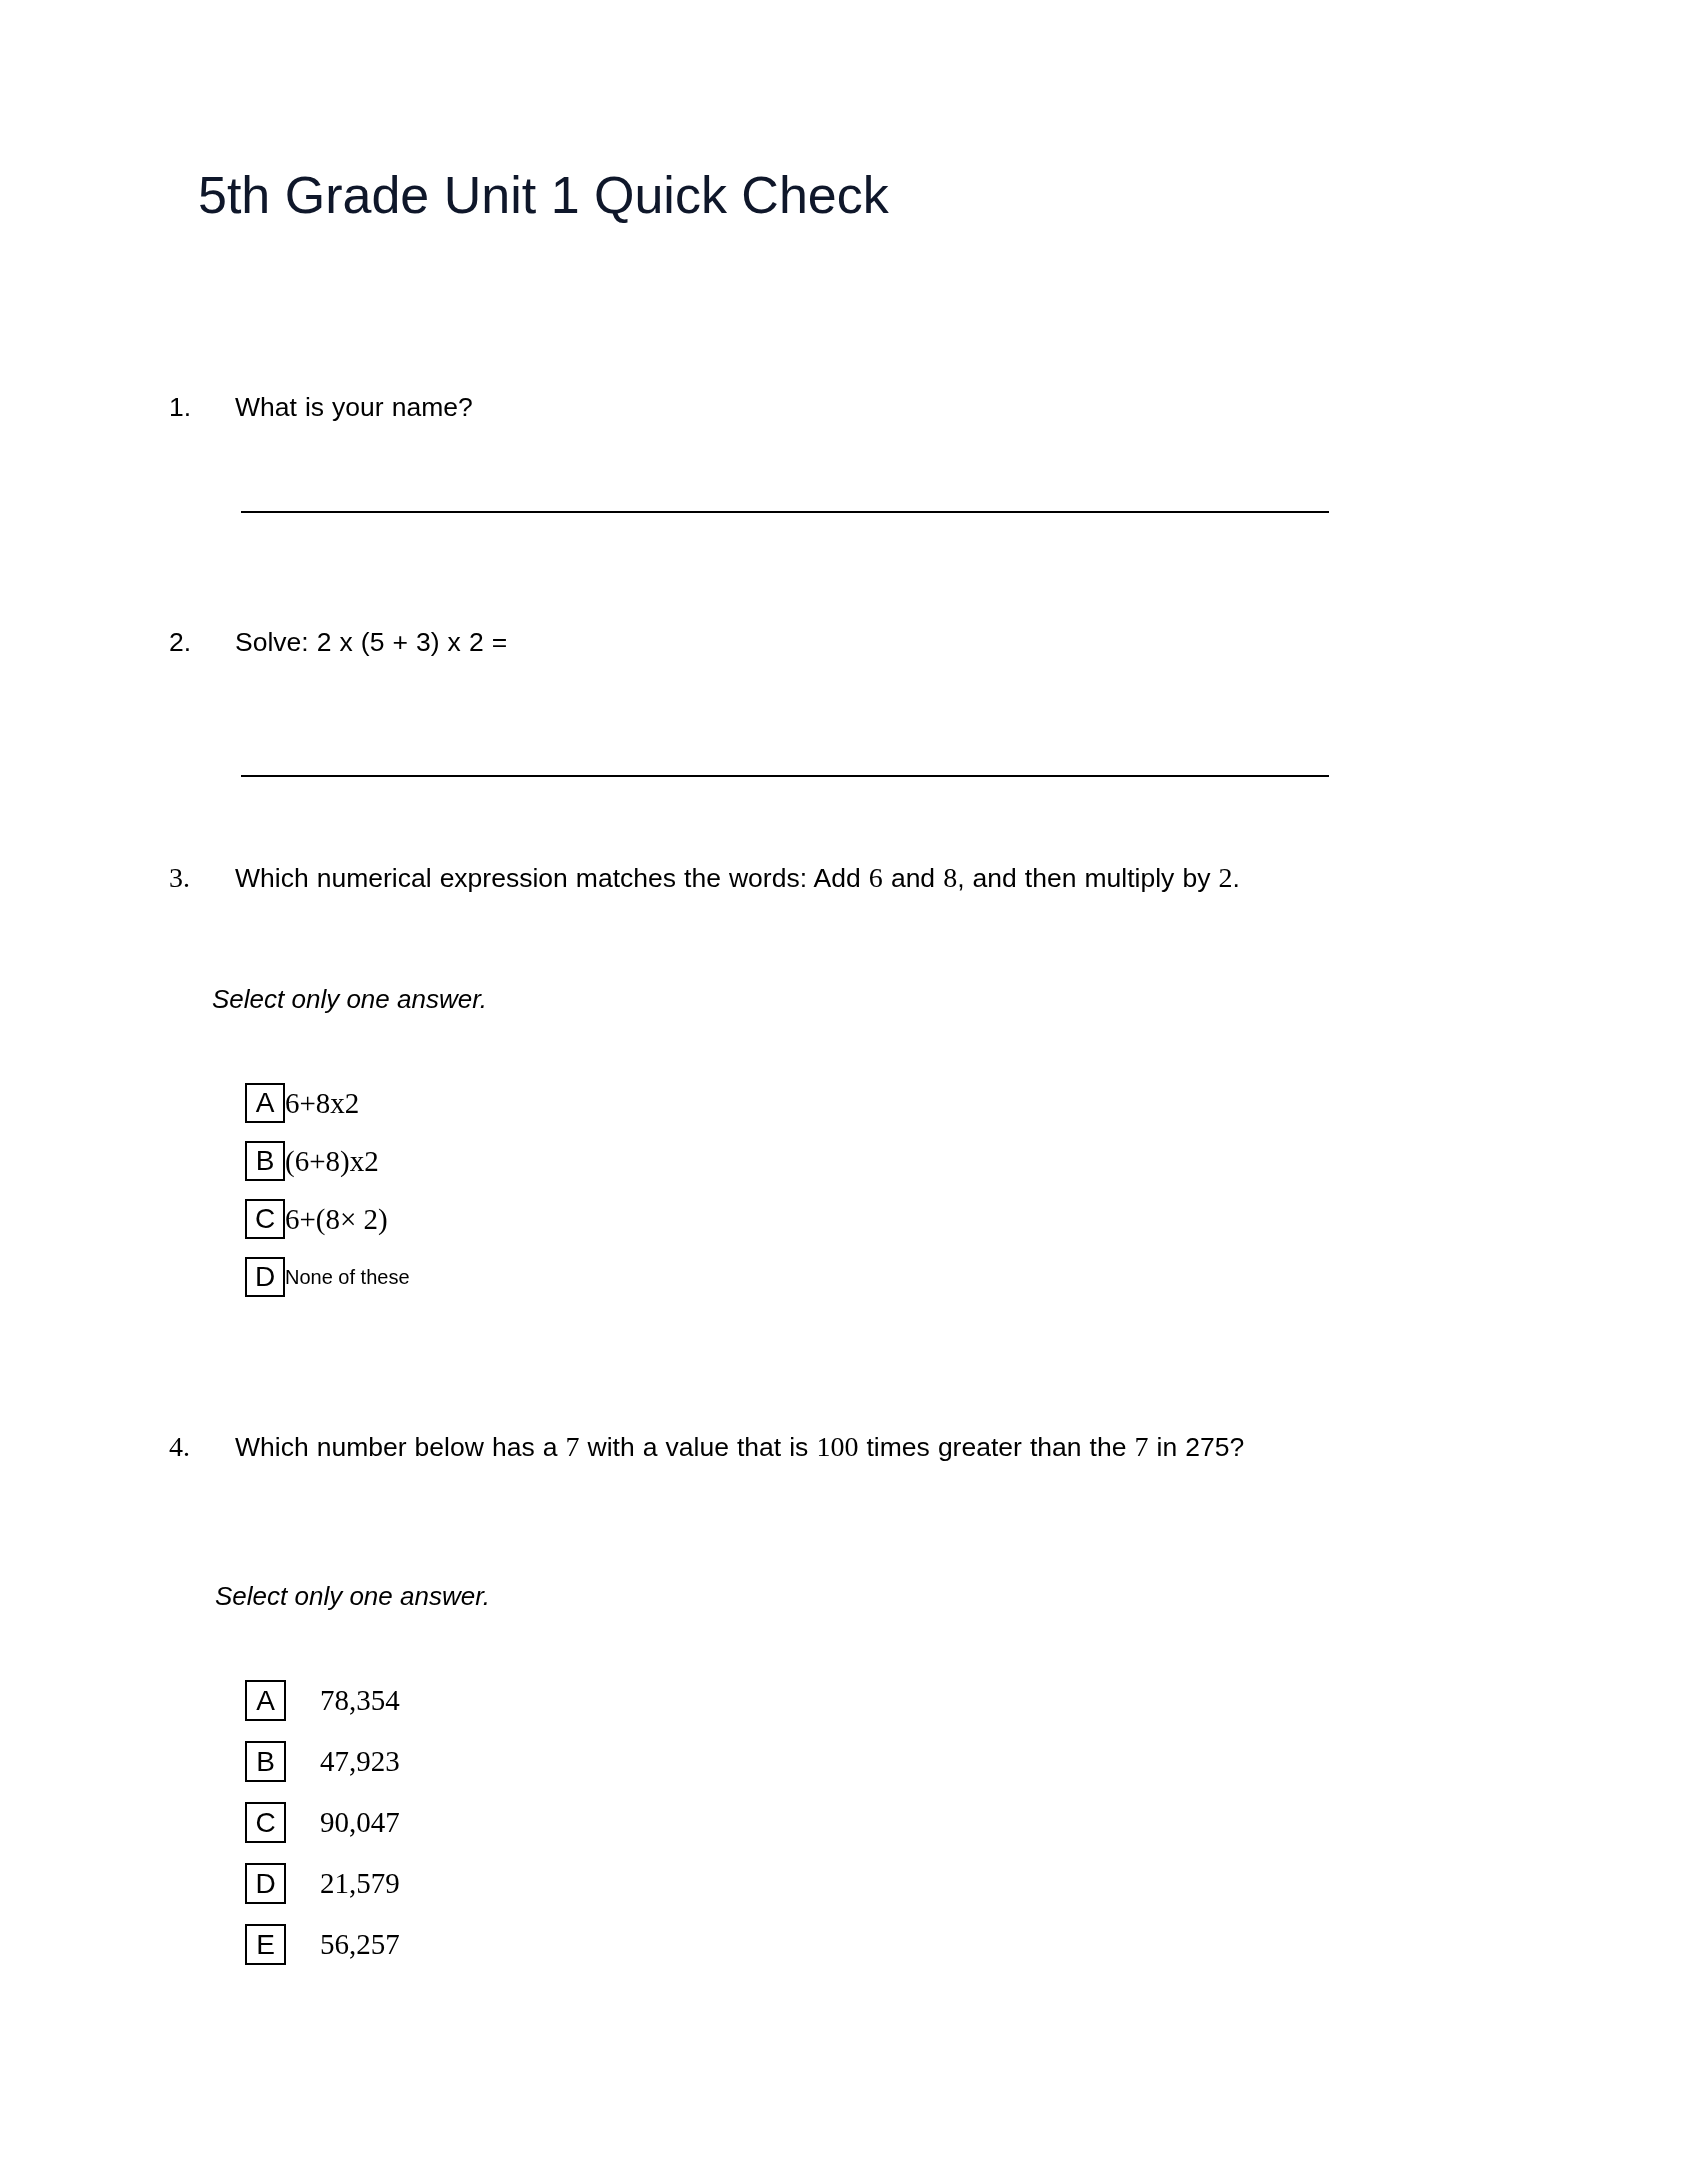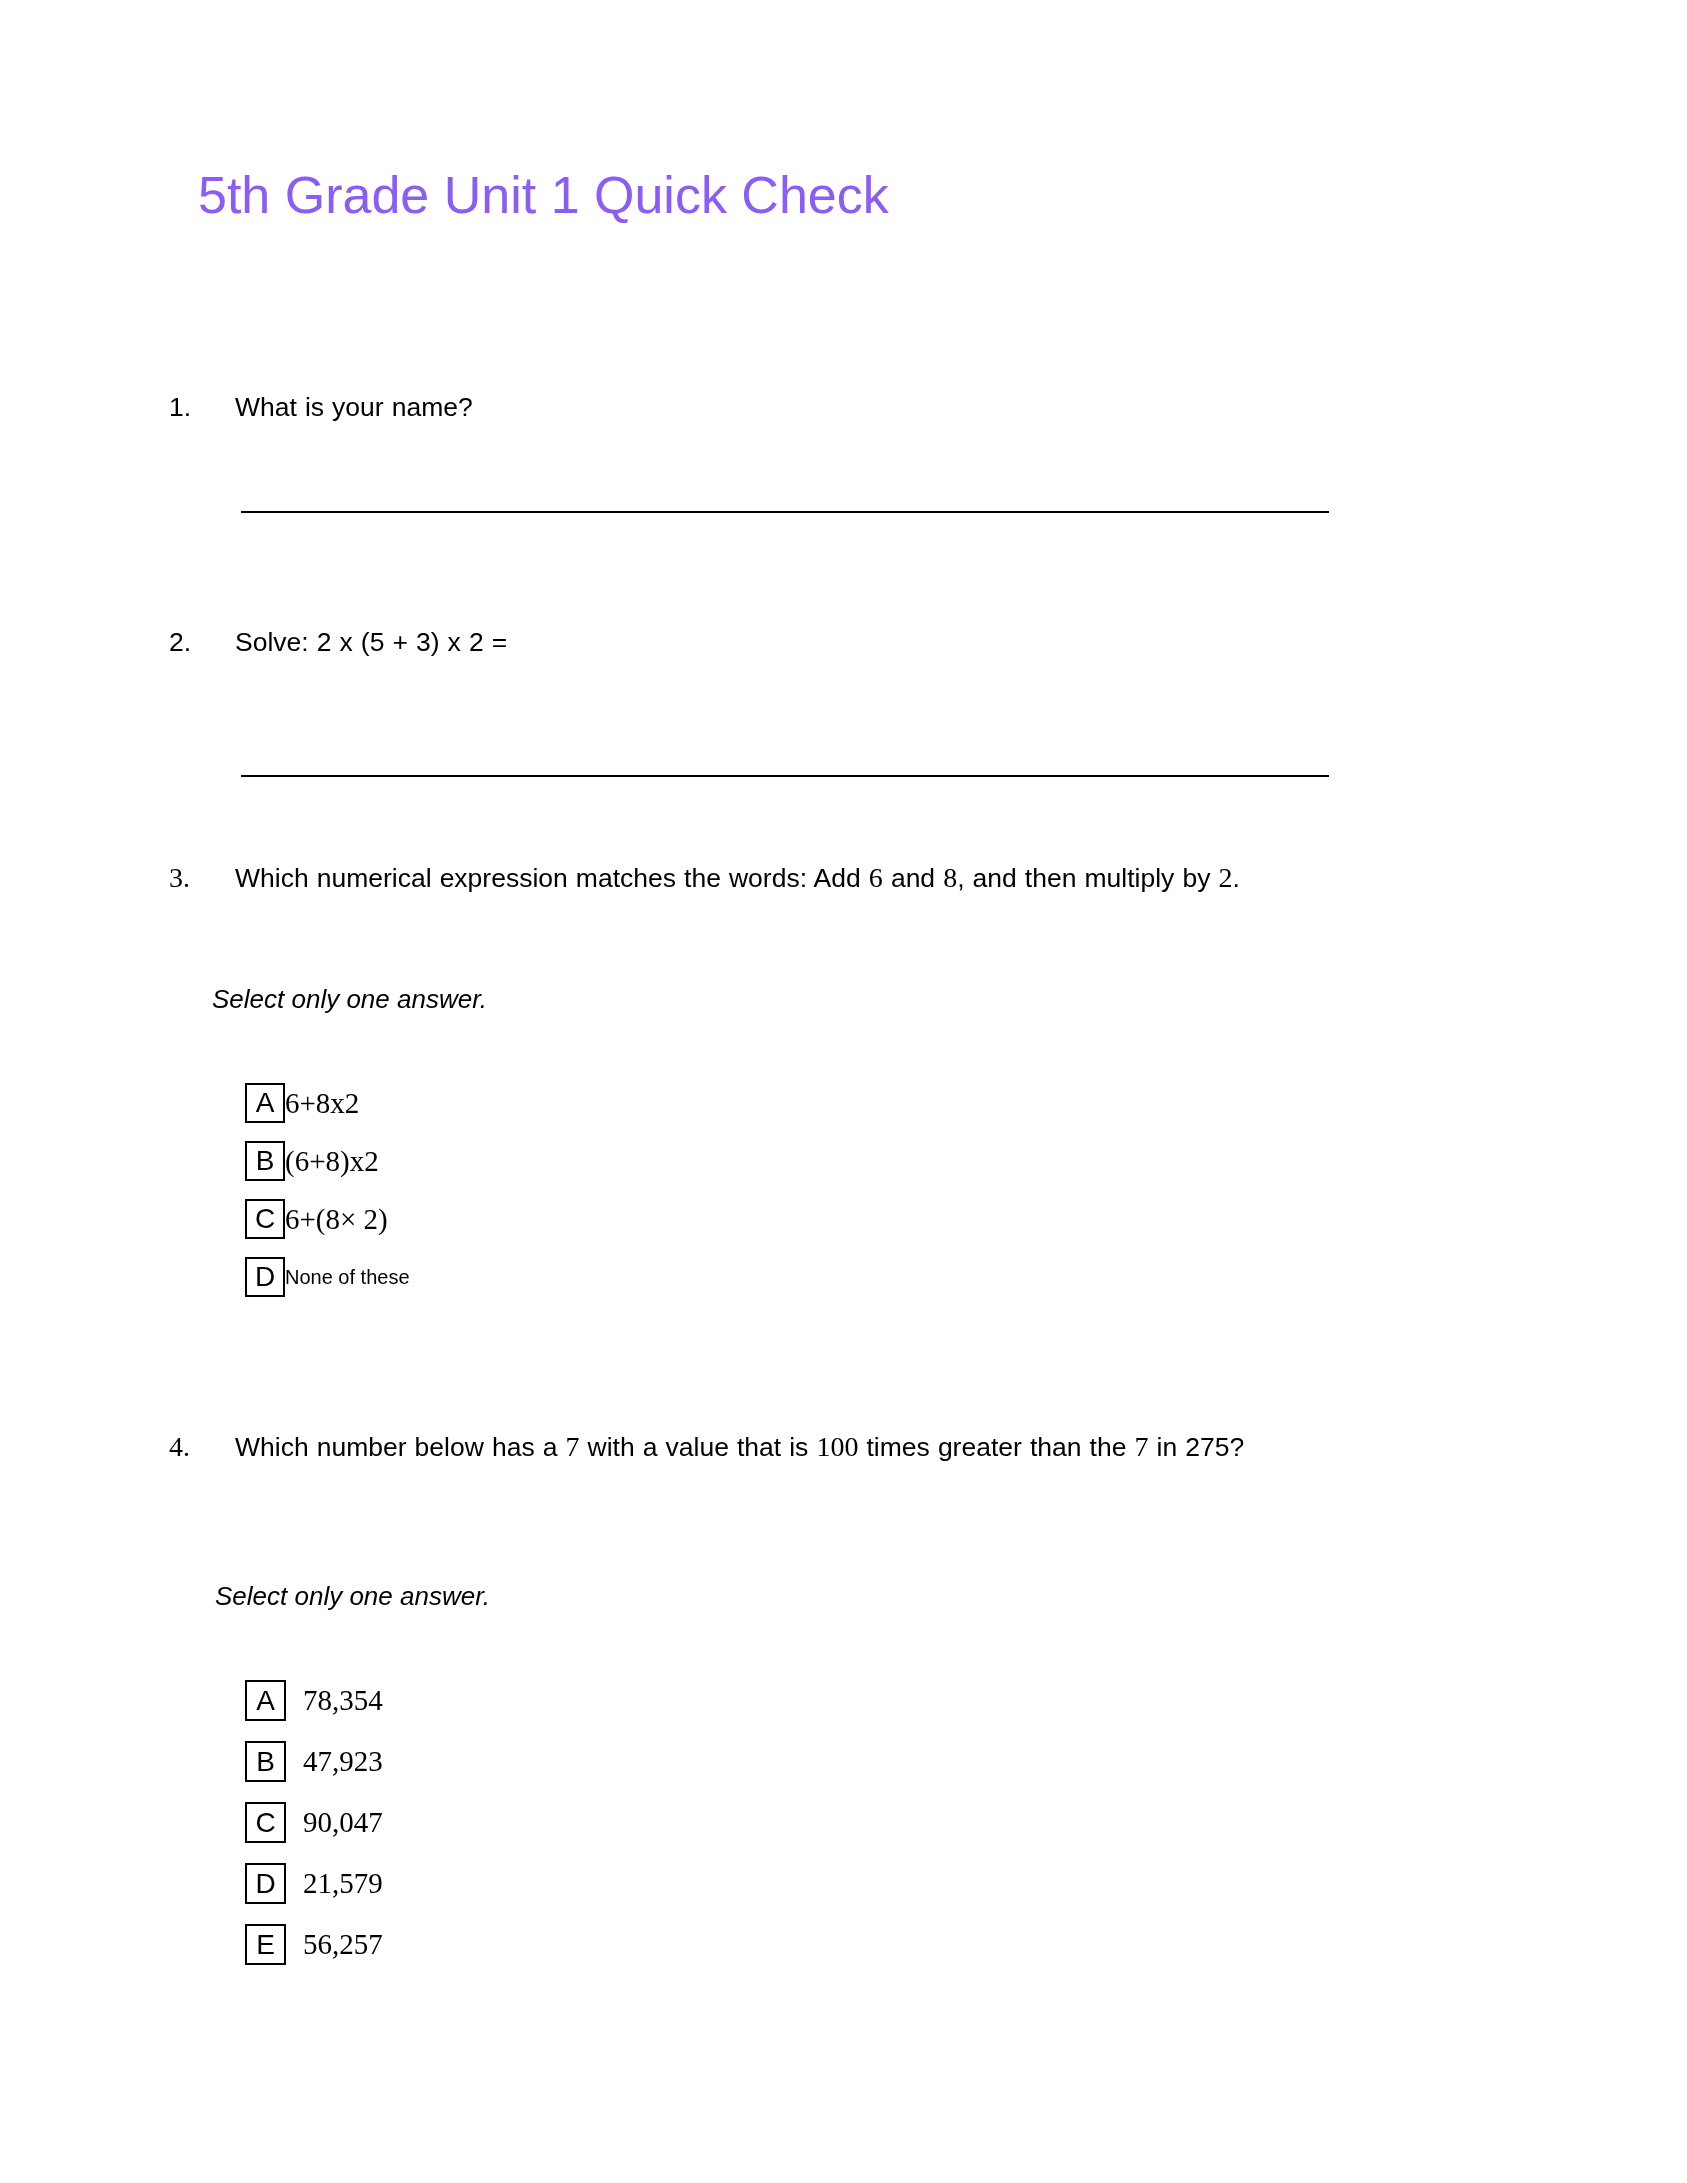--- a/index.html
+++ b/index.html
@@ -20,21 +20,21 @@
   
   .doc-title {
     position: absolute;
     left: 198px;
     top: 169px;
     font-family: "Liberation Sans", sans-serif;
     font-size: 52px;
     line-height: 1.0;
     letter-spacing: 0px;
     white-space: nowrap;
-    color: #8b5cf6;
+    color: #0f172a;
   }
 
   
   .question {
     position: absolute;
     left: 169px;
     width: 1323px;
   }
   .q-row {
     display: flex;
@@ -113,21 +113,21 @@
   .opts-q3 { left: 245px; top: 1074px; }
   .opts-q3 .option { height: 58px; }
   .opts-q3 .opt-box { width: 40px; height: 40px; font-size: 28px; }
   .opts-q3 .opt-label { font-size: 29px; }
   .opts-q3 .opt-label.sans { font-size: 20px; }
 
   
   .opts-q4 { left: 245px; top: 1670px; }
   .opts-q4 .option { height: 61px; }
   .opts-q4 .opt-box { width: 41px; height: 41px; font-size: 28px; }
-  .opts-q4 .opt-label { margin-left: 17px; font-size: 29px; }
+  .opts-q4 .opt-label { margin-left: 34px; font-size: 29px; }
 </style>
 </head>
 <body>
 
 <div class="page">
 
   <div class="doc-title">5th Grade Unit 1 Quick Check</div>
 
   <div class="question" style="top: 390px;">
     <div class="q-row">

